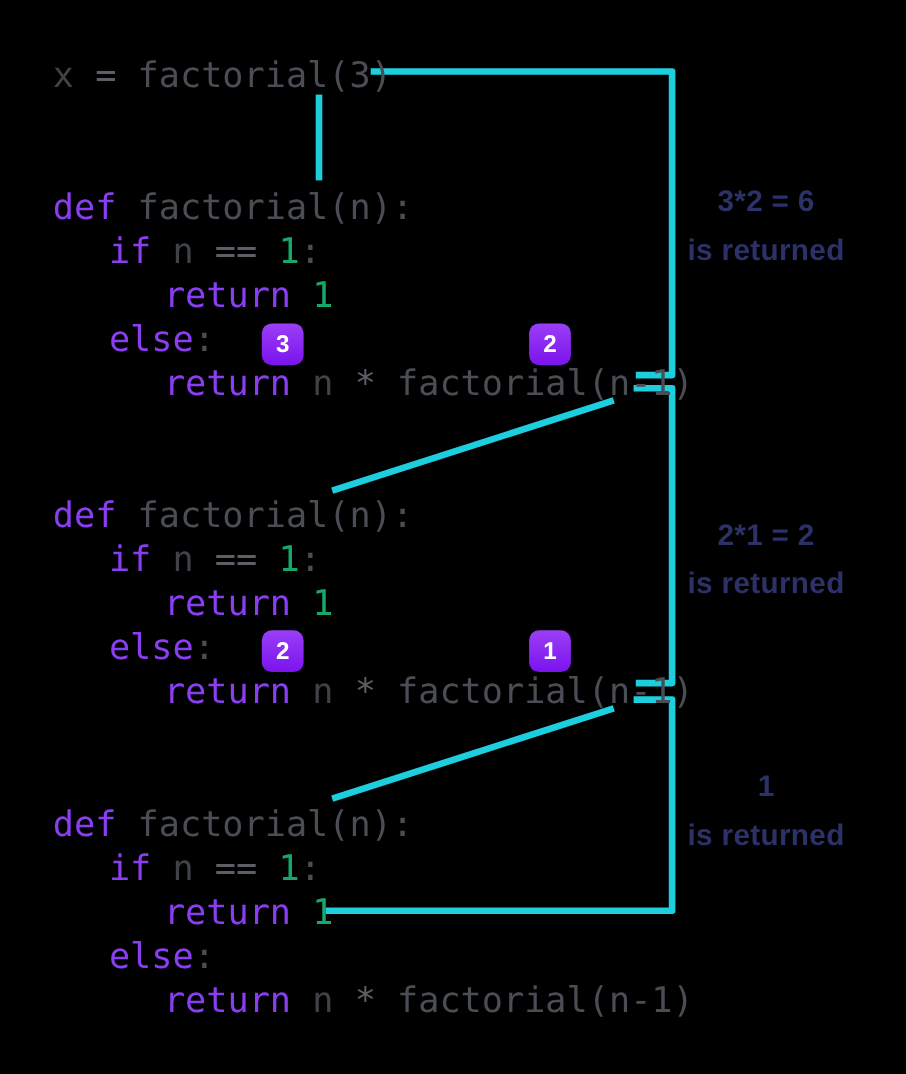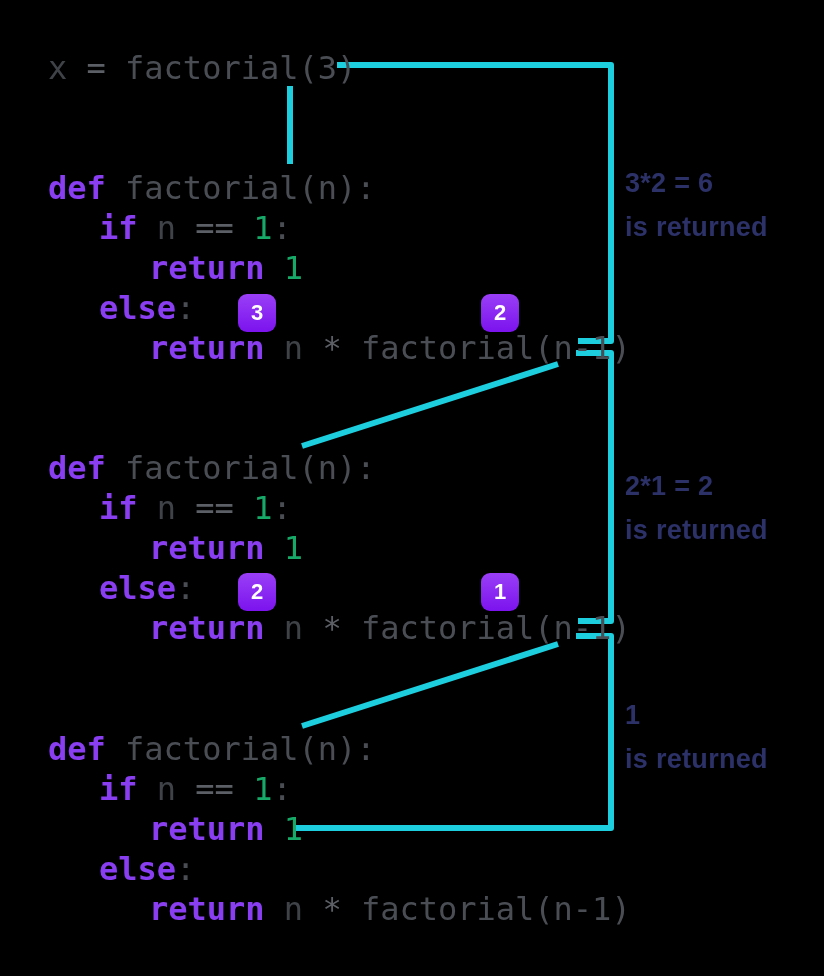--- a/index.html
+++ b/index.html
@@ -9,38 +9,38 @@
     font-family:"DejaVu Sans Mono",monospace;
   }
   #arrows{position:absolute;left:0;top:0;width:824px;height:976px;}
   #arrows path{stroke:var(--arrow-cyan,#1dcede);stroke-width:6;fill:none;stroke-linejoin:round;}
   .ah-fill{fill:var(--arrow-cyan,#1dcede);stroke:none !important;}
   .code{position:absolute;left:48px;font-size:32px;}
   .cl{height:40px;line-height:40px;white-space:pre;}
   .ind-0{padding-left:0;}
   .ind-1{padding-left:51px;}
   .ind-2{padding-left:101px;}
-  .tk-kw{color:var(--keyword-purple,#8a3ef2);font-weight:bold;}
+  .tk-kw{color:var(--keyword-purple,#8a3ef2);font-weight:normal;}
   .tk-pl{color:var(--code-gray,#4a4e54);}
   .tk-vr{color:var(--identifier-gray,#3f4348);}
   .tk-op{color:var(--operator-gray,#5c6066);}
   .tk-nm{color:var(--number-green,#16a968);}
   .badge{
     position:absolute;width:38px;height:38px;border-radius:9px;
     background:linear-gradient(180deg,var(--badge-purple-top,#9a3ff6),var(--badge-purple-bottom,#7b13ee));
     color:var(--badge-text,#fff);
     font:bold 22px "Liberation Sans",sans-serif;
     display:flex;align-items:center;justify-content:center;
     box-shadow:0 2px 5px rgba(0,0,0,.55);
   }
   .ann{
     position:absolute;left:625px;
     color:var(--annotation-navy,#2c3168);
     font:bold 27px "Liberation Sans",sans-serif;
-    line-height:44px;letter-spacing:.3px;white-space:nowrap;
+    line-height:44px;letter-spacing:.3px;white-space:nowrap;text-align:center;
   }
 </style>
 </head>
 <body>
 
 <div id="canvas">
 
   <svg id="arrows" viewBox="0 0 824 976">
     <defs>
       <marker id="ah" viewBox="0 0 10 10" refX="6" refY="5" markerWidth="3.4" markerHeight="3.4" orient="auto" markerUnits="strokeWidth">

